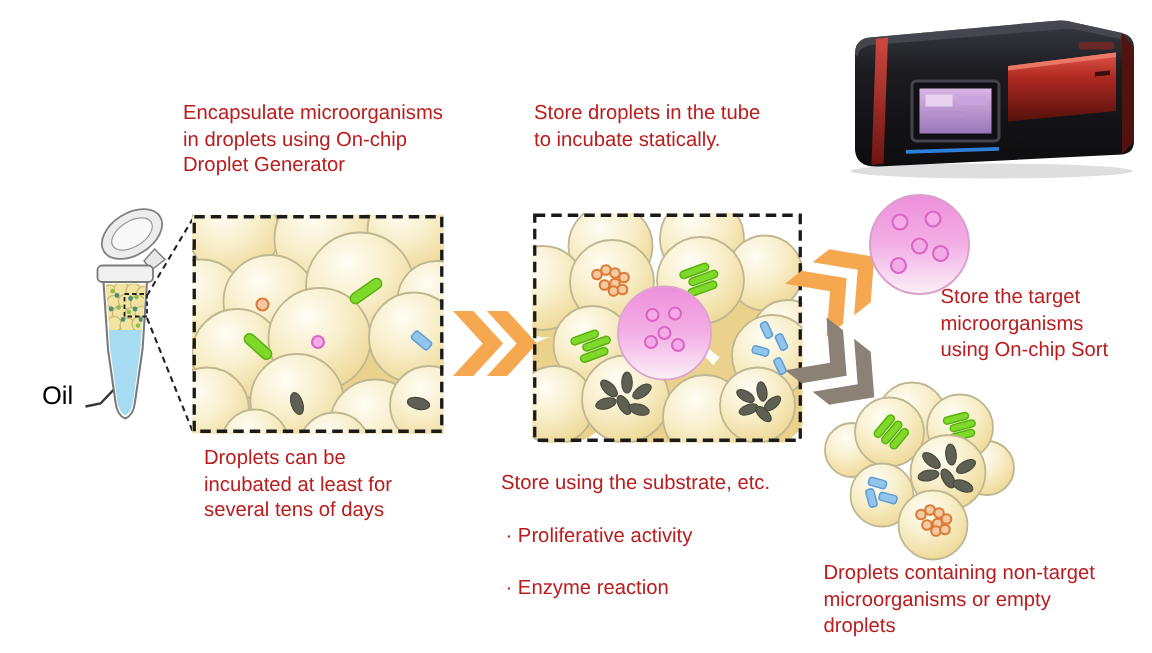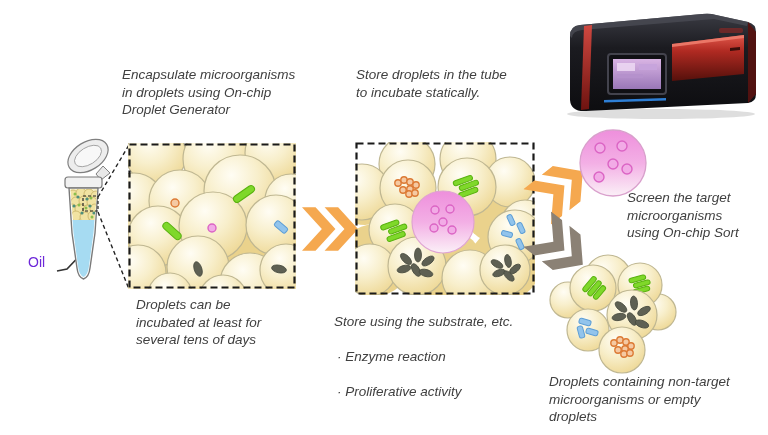--- a/index.html
+++ b/index.html
@@ -1,20 +1,20 @@
 <!DOCTYPE html>
 <html><head>
 <meta charset="utf-8">
 <style>
   html,body{margin:0;padding:0;background:#fff;}
   #canvas{position:relative;width:768px;height:435px;background:#fff;overflow:hidden;
           font-family:"Liberation Sans",sans-serif;}
   .abs{position:absolute;}
-  .cap{position:absolute;color:#404040;font-size:13.5px;line-height:1.3;white-space:pre-line;font-style:italic;}
-  .oil{position:absolute;color:#6d28d9;font-size:14px;}
+  .cap{position:absolute;color:#b91c1c;font-size:13.5px;line-height:1.3;white-space:pre-line;}
+  .oil{position:absolute;color:#000000;font-size:17px;}
   .assay-item{padding-left:3px;}
   svg{display:block;}
   .drop{fill:url(#gDrop);stroke:#BFB792;stroke-width:1.2;}
   .base{fill:#EAD28C;stroke:none;}
   .grod{fill:#7FD82A;stroke:#58B20E;stroke-width:1;}
   .brod{fill:#92C4EC;stroke:#5D9ED6;stroke-width:1;}
   .oval{fill:#5E6053;stroke:#474A3E;stroke-width:0.8;}
   .odot{fill:#F5C9A2;stroke:#DC7A35;stroke-width:1.4;}
   .pdot{fill:#F2ABE6;stroke:#DB64C4;stroke-width:1.4;}
   .boxborder{fill:none;stroke:#1a1a1a;stroke-width:2.2;stroke-dasharray:7 4;}
@@ -68,24 +68,24 @@
   <div class="cap" style="left:122px;top:66px;width:236px">Encapsulate microorganisms
 in droplets using On-chip
 Droplet Generator</div>
   <div class="cap" style="left:356px;top:66px;width:220px">Store droplets in the tube
 to incubate statically.</div>
   <div class="cap" style="left:136px;top:296px;width:200px">Droplets can be
 incubated at least for
 several tens of days</div>
   <div class="cap" style="left:334px;top:295px;width:228px">
     <div>Store using the substrate, etc.</div>
+    <div class="assay-item">· Proliferative activity</div>
     <div class="assay-item">· Enzyme reaction</div>
-    <div class="assay-item">· Proliferative activity</div>
   </div>
-  <div class="cap" style="left:627px;top:189px;width:140px">Screen the target
+  <div class="cap" style="left:627px;top:189px;width:140px">Store the target
 microorganisms
 using On-chip Sort</div>
   <div class="cap" style="left:549px;top:373px;width:225px">Droplets containing non-target
 microorganisms or empty
 droplets</div>
   <div class="oil" style="left:28px;top:254px">Oil</div>
 
   <svg class="abs" style="left:45px;top:130px" width="70" height="160" viewBox="0 0 70 160">
 
     <g transform="translate(43,26) rotate(-32)">

